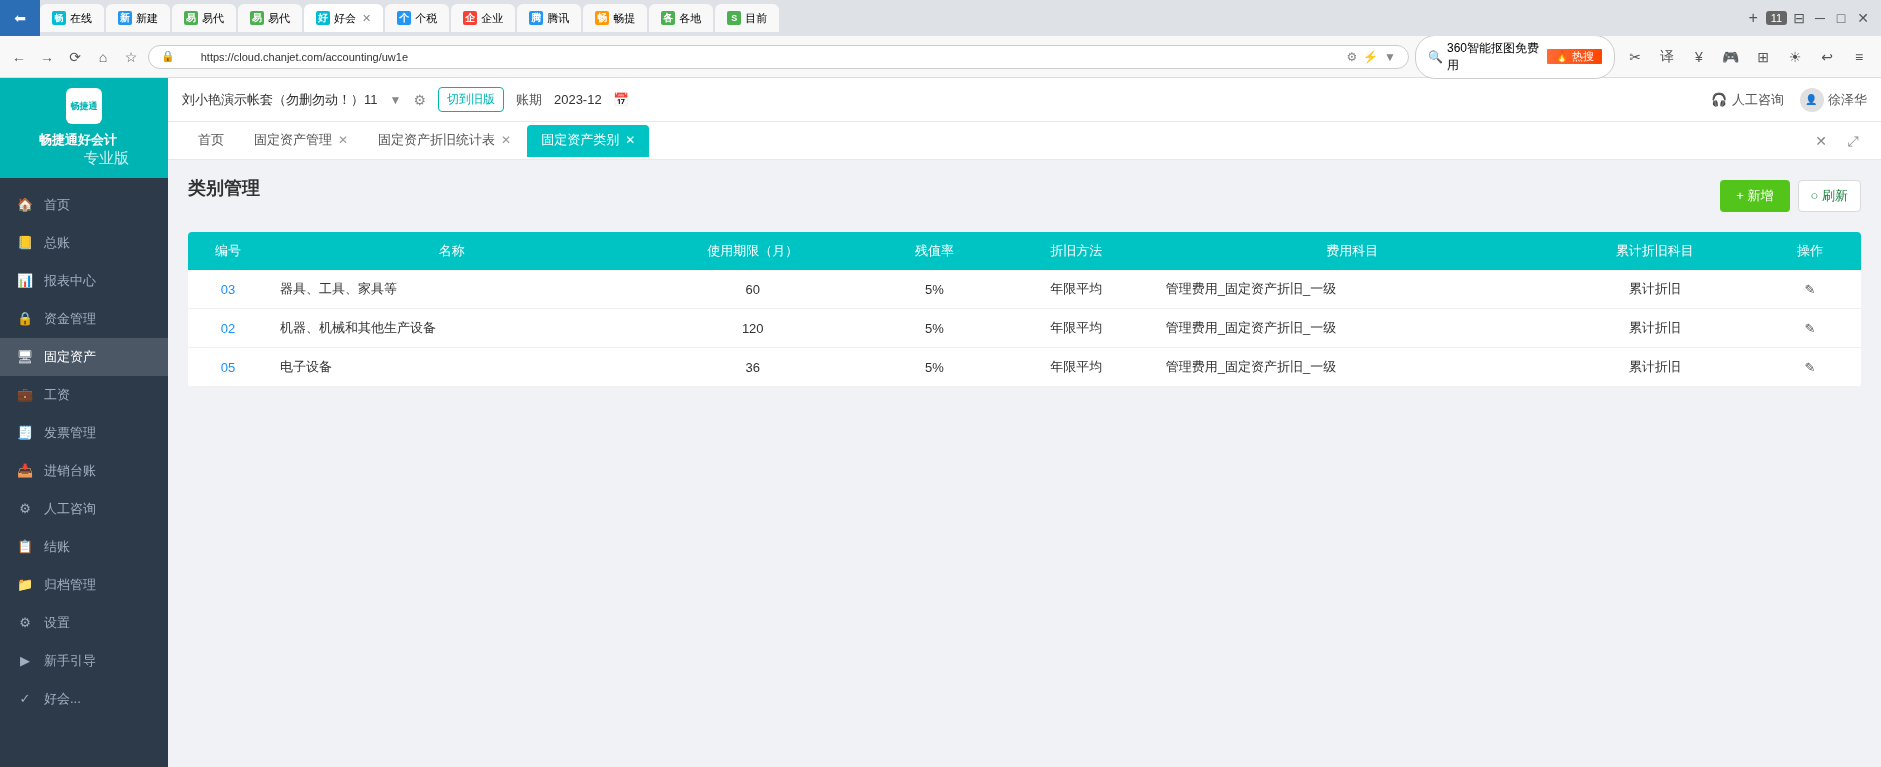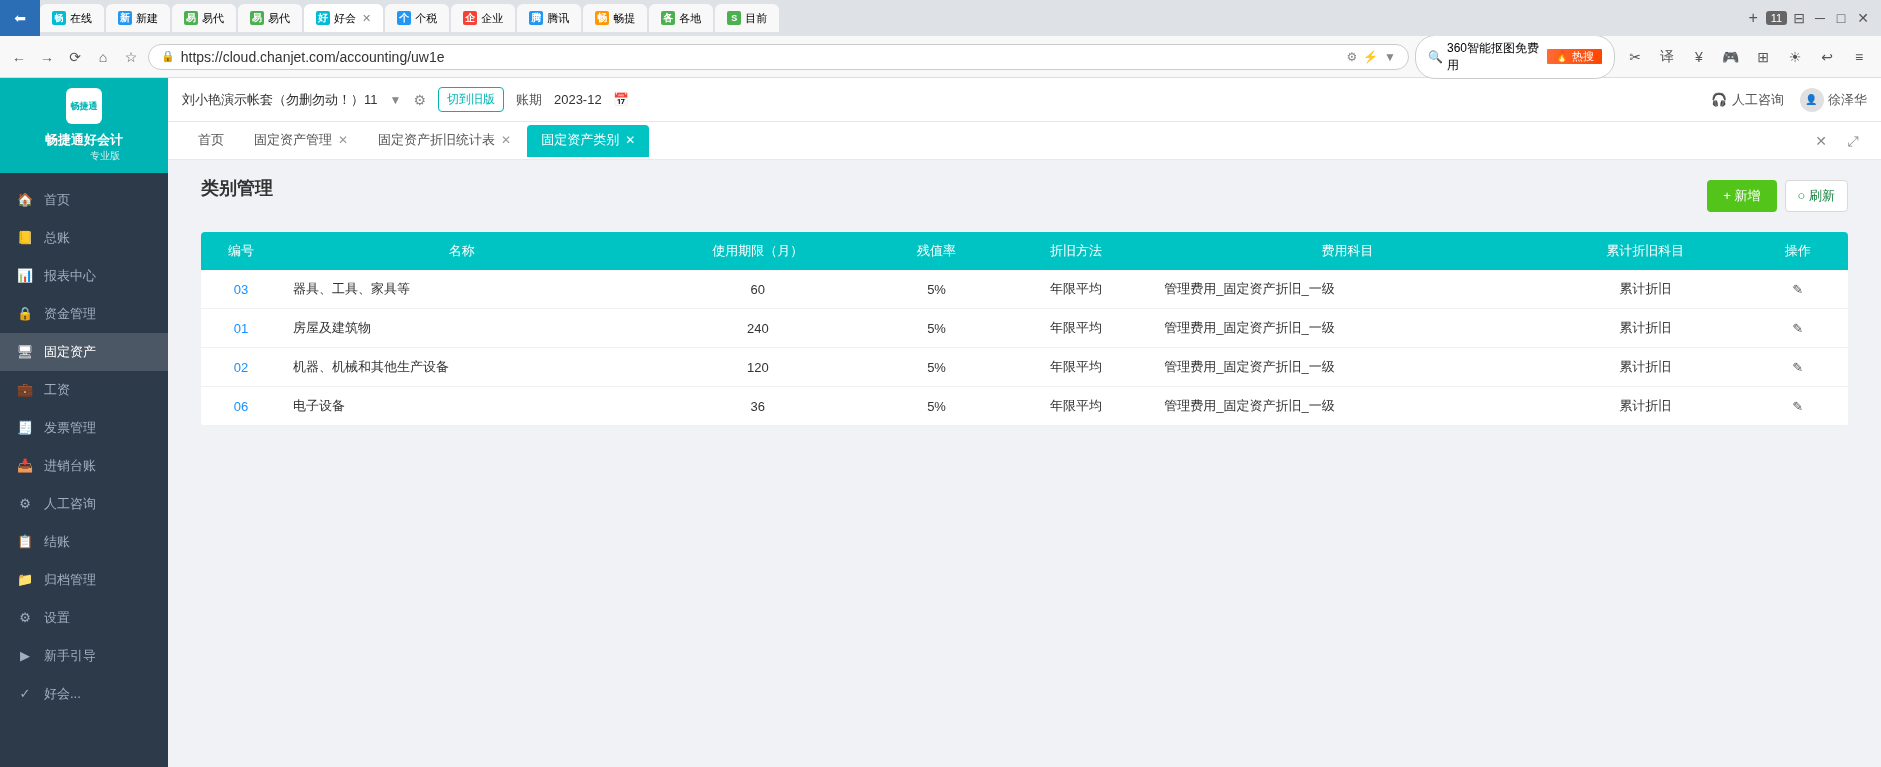--- a/index.html
+++ b/index.html
@@ -10,35 +10,35 @@
     .tab-icon-blue { background: #2196f3; }
     .tab-icon-green { background: #4caf50; }
     .tab-icon-orange { background: #ff9800; }
     .tab-icon-teal { background: #00bcd4; }
     .tab-icon-red { background: #f44336; }
 
     .browser-toolbar { display: flex; align-items: center; background: #f8f8f8; padding: 6px 8px; gap: 6px; height: 42px; border-bottom: 1px solid #ddd; }
     .nav-btn { width: 22px; height: 22px; display: flex; align-items: center; justify-content: center; cursor: pointer; color: #555; font-size: 14px; border-radius: 50%; }
     .address-bar { flex: 1; background: #fff; border: 1px solid #ccc; border-radius: 20px; padding: 4px 12px; font-size: 12px; color: #333; display: flex; align-items: center; gap: 6px; }
     .address-bar .lock-icon { color: #4caf50; font-size: 11px; }
-    .address-text { flex: 1; color: #333; font-size: 14px; }
+    .address-text { flex: 1; color: #333; font-size: 11px; margin-left: 20px; }
     .search-box { background: #fff; border: 1px solid #ccc; border-radius: 20px; padding: 4px 12px; font-size: 12px; width: 200px; display: flex; align-items: center; gap: 4px; }
     .toolbar-actions { display: flex; align-items: center; gap: 4px; }
     .toolbar-icon-btn { width: 28px; height: 28px; display: flex; align-items: center; justify-content: center; cursor: pointer; border-radius: 4px; color: #555; font-size: 14px; }
     .hot-search { background: linear-gradient(to right, #ff6b35, #ff4500); color: #fff; padding: 0 8px; border-radius: 1px; font-size: 11px; white-space: nowrap; }
 
     
     .app-layout { display: flex; height: calc(100vh - 78px); }
 
     
     .sidebar { width: 168px; background: #2c3a4a; display: flex; flex-direction: column; flex-shrink: 0; }
     .sidebar-header { background: #00b4b4; padding: 10px 4px; display: flex; align-items: center; gap: 8px; flex-direction: column; }
     .sidebar-logo { width: 36px; height: 36px; background: #fff; border-radius: 6px; display: flex; align-items: center; justify-content: center; font-size: 10px; color: #00b4b4; font-weight: bold; }
     .sidebar-title { color: #fff; font-size: 13px; font-weight: bold; line-height: 1.3; }
-    .sidebar-subtitle { color: rgba(255,255,255,0.8); font-size: 10px; margin-left: 45px; }
+    .sidebar-subtitle { color: rgba(255,255,255,0.8); font-size: 15px; margin-left: 45px; }
 
     .sidebar-menu { flex: 1; overflow-y: auto; padding: 8px 0; }
     .sidebar-item { display: flex; align-items: center; gap: 10px; padding: 10px 16px; color: #a0aec0; cursor: pointer; font-size: 13px; }
     .sidebar-item.active { background: rgba(255,255,255,0.15); color: #fff; }
     .sidebar-item-icon { width: 18px; height: 18px; flex-shrink: 0; display: flex; align-items: center; justify-content: center; }
 
     
     .topbar { background: #fff; border-bottom: 1px solid #e8e8e8; padding: 0 14px; height: 44px; display: flex; align-items: center; justify-content: space-between; }
     .topbar-left { display: flex; align-items: center; gap: 12px; font-size: 13px; }
     .period-icon { color: #00b4b4; cursor: pointer; }
@@ -48,21 +48,21 @@
     .avatar-circle { width: 24px; height: 24px; border-radius: 50%; background: #e0e0e0; display: flex; align-items: center; justify-content: center; font-size: 10px; color: #888; }
 
     
     .content-tabs { background: #fff; border-bottom: 1px solid #e8e8e8; display: flex; align-items: center; padding: 0 16px; height: 38px; gap: 2px; }
     .content-tab { display: flex; align-items: center; gap: 6px; padding: 6px 14px; font-size: 13px; color: #555; cursor: pointer; border-bottom: 2px solid transparent; }
     .content-tab.active { color: #fff; background: #00c4c4; border-radius: 4px 4px 0 0; }
     .content-tab.active .tab-x { color: #fff; }
     .content-tab .tab-x { color: #999; font-size: 12px; }
 
     
-    .main-content { flex: 1; overflow-y: auto; padding: 16px 33px; background: #f0f2f5; }
+    .main-content { flex: 1; overflow-y: auto; padding: 16px 20px; background: #f0f2f5; }
 
     .page-title { font-size: 18px; font-weight: bold; color: #333; margin-bottom: 16px; }
 
     .toolbar-row { display: flex; justify-content: flex-end; gap: 8px; margin-bottom: 12px; }
     .btn-primary { background: #52c41a; color: #fff; border: none; border-radius: 4px; padding: 6px 16px; font-size: 13px; cursor: pointer; display: flex; align-items: center; gap: 4px; }
     .btn-default { background: #fff; color: #15803d; border: 1px solid #d9d9d9; border-radius: 4px; padding: 6px 12px; font-size: 13px; cursor: pointer; display: flex; align-items: center; gap: 4px; }
 
     
     .data-table { width: 100%; border-collapse: collapse; background: #fff; border-radius: 4px; overflow: hidden; }
     .data-table thead tr { background: #00c4c4; color: #fff; border-radius: 6px; }
@@ -324,48 +324,38 @@
             <th>累计折旧科目</th>
             <th>操作</th>
           </tr>
         </thead>
         <tbody id="table-body">
 
         <tr>
       <td class="link-col">03</td>
       <td class="name-col">器具、工具、家具等</td>
       <td>60</td>
-      <td>5%</td>
-      <td>年限平均</td>
-      <td style="text-align:left;">管理费用_固定资产折旧_一级</td>
-      <td>累计折旧</td>
-      <td><span class="edit-icon">✎</span></td>
-    </tr>
-            <tr>
-      <td class="link-col">01</td>
-      <td class="name-col">房屋及建筑物</td>
-      <td>240</td>
       <td>5%</td>
       <td>年限平均</td>
       <td style="text-align:left;">管理费用_固定资产折旧_一级</td>
       <td>累计折旧</td>
       <td><span class="edit-icon">✎</span></td>
     </tr>
             <tr>
       <td class="link-col">02</td>
       <td class="name-col">机器、机械和其他生产设备</td>
       <td>120</td>
       <td>5%</td>
       <td>年限平均</td>
       <td style="text-align:left;">管理费用_固定资产折旧_一级</td>
       <td>累计折旧</td>
       <td><span class="edit-icon">✎</span></td>
     </tr>
             <tr>
-      <td class="link-col">06</td>
+      <td class="link-col">05</td>
       <td class="name-col">电子设备</td>
       <td>36</td>
       <td>5%</td>
       <td>年限平均</td>
       <td style="text-align:left;">管理费用_固定资产折旧_一级</td>
       <td>累计折旧</td>
       <td><span class="edit-icon">✎</span></td>
     </tr>
           </tbody>
       </table>

